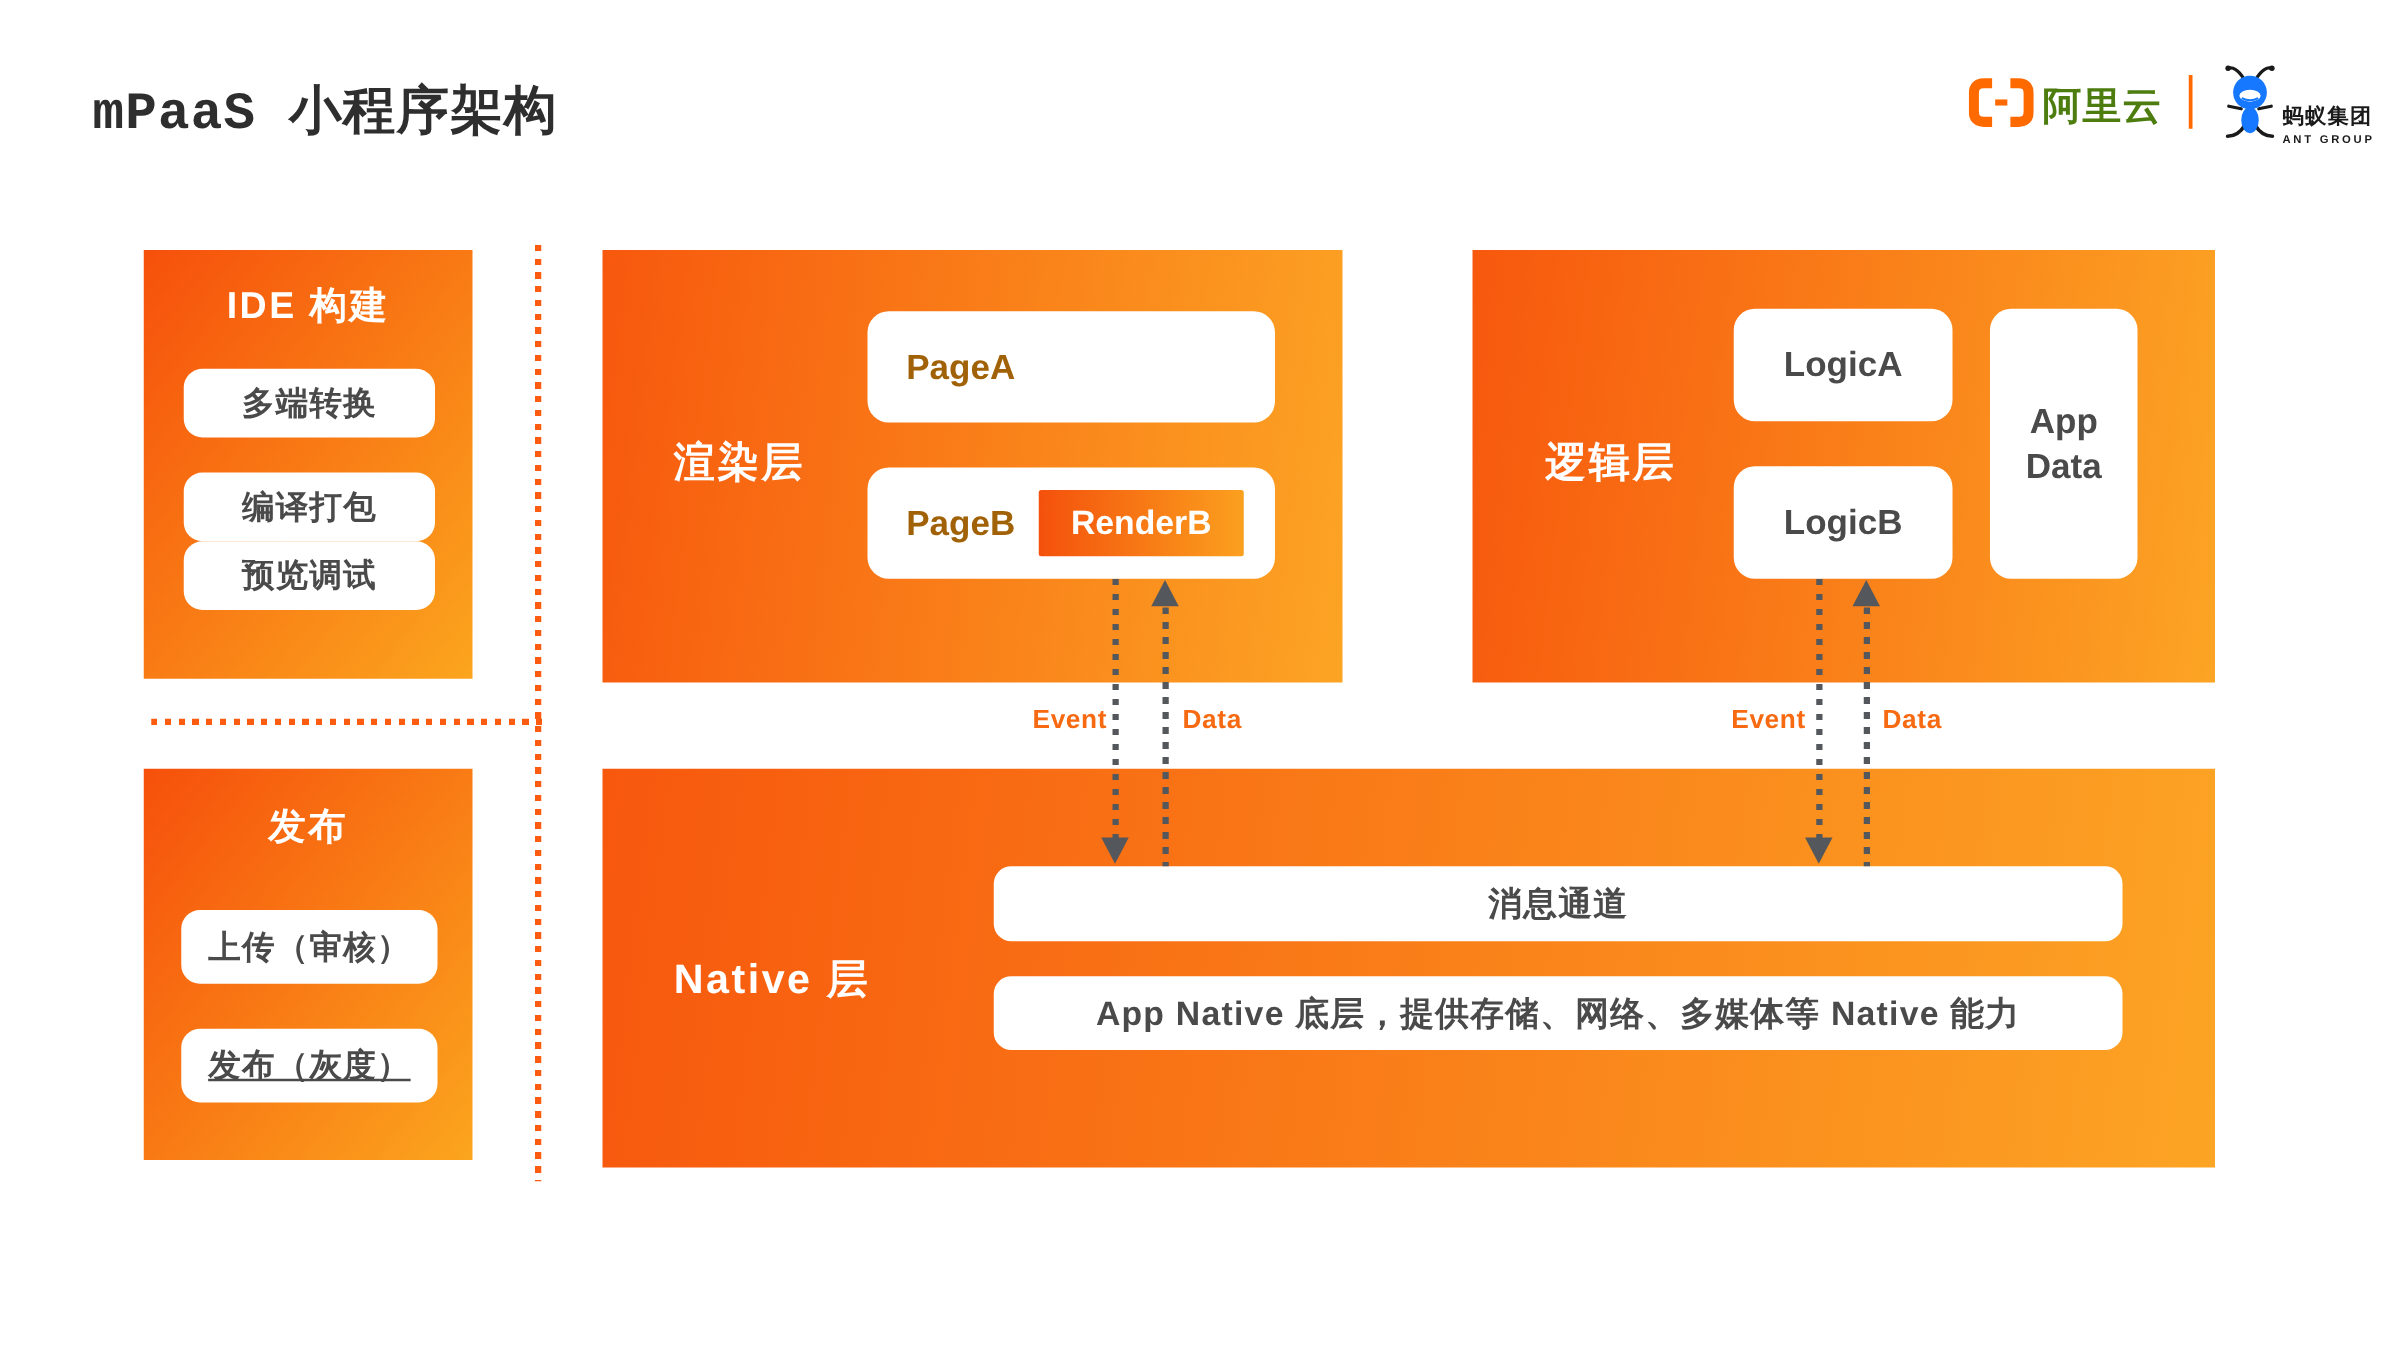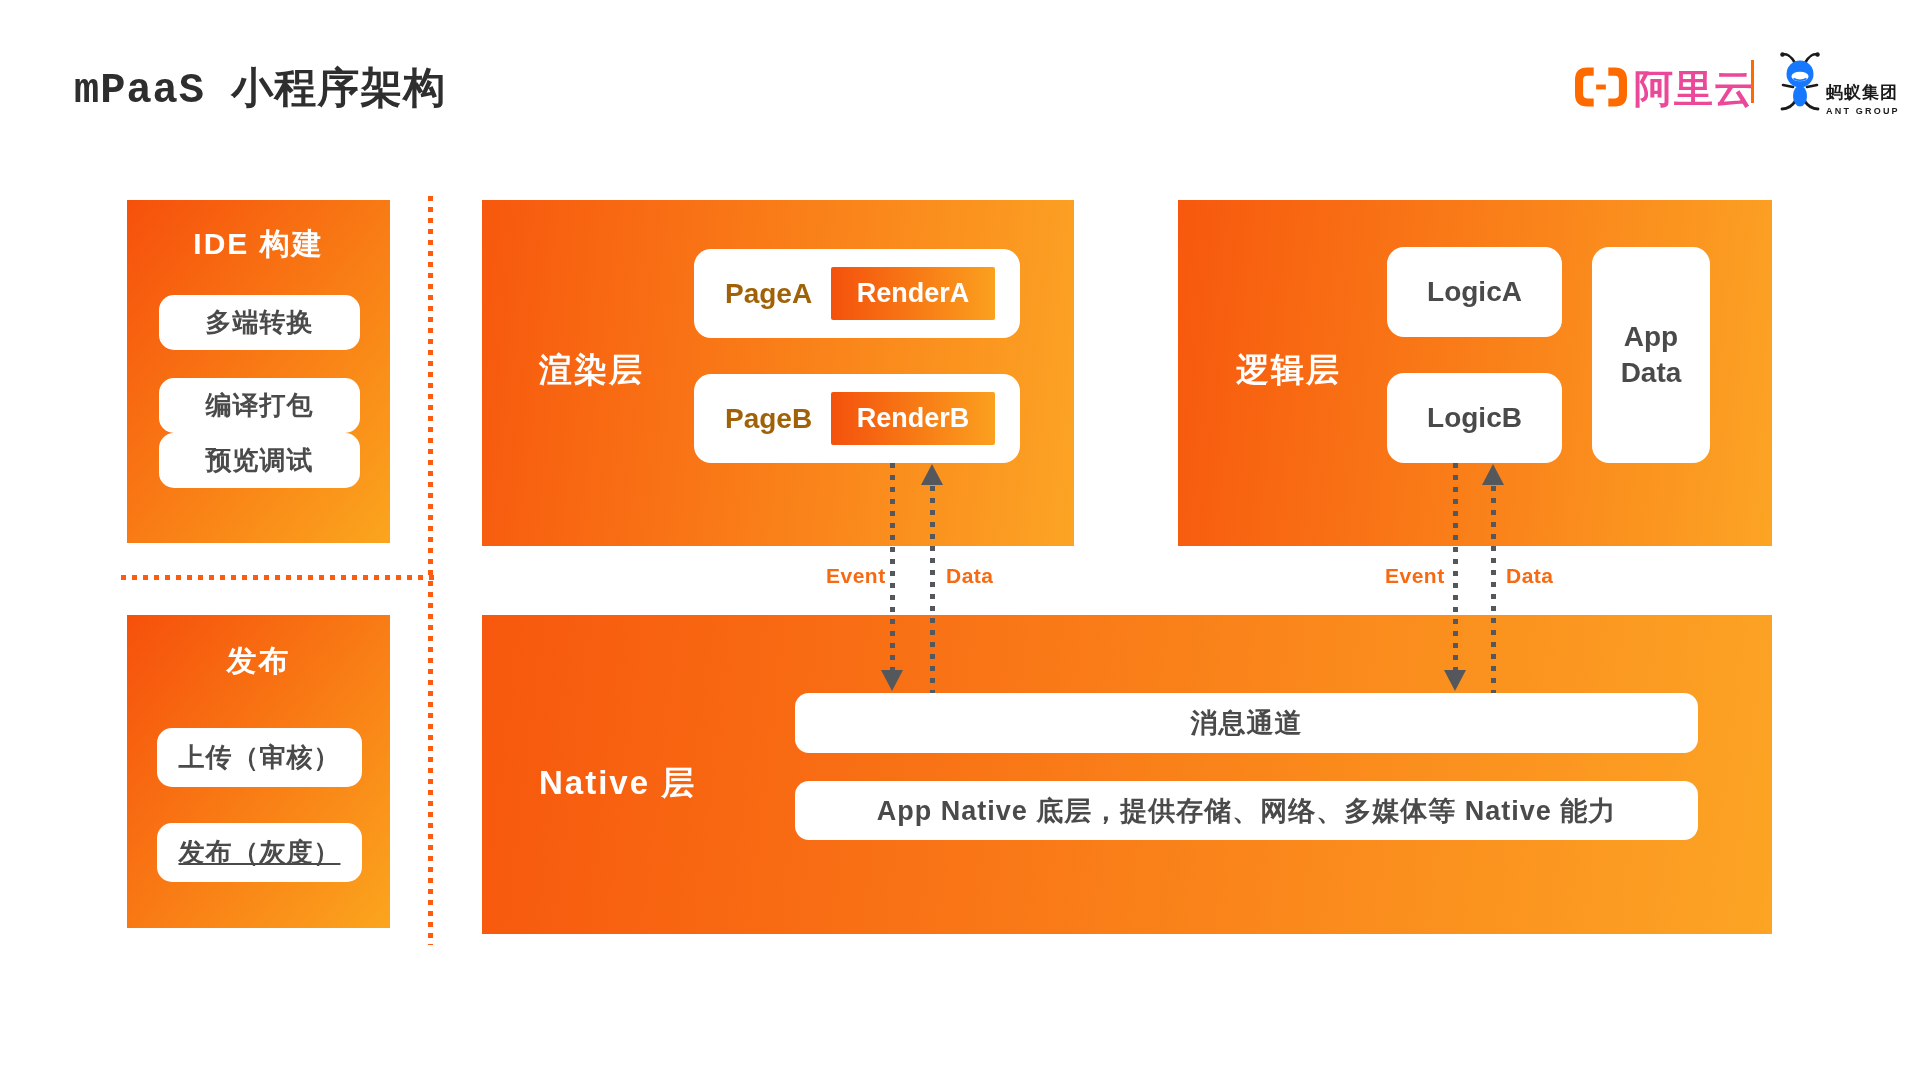--- a/index.html
+++ b/index.html
@@ -21,36 +21,36 @@
     font-size: 42px;
     font-weight: bold;
     color: #2e2e2e;
     letter-spacing: 1px;
     font-family: Liberation Mono, monospace;
   }
   .alicloud {
     position: absolute; left: 1575px; top: 62px;
     display: flex; align-items: center; gap: 7px;
   }
-  .alicloud-text { font-size: 39px; font-weight: bold; color: #ec4899; letter-spacing: 1px; }
+  .alicloud-text { font-size: 31px; font-weight: bold; color: #4d7c0f; letter-spacing: 1px; }
   .logo-divider {
     position: absolute; left: 1751px; top: 60px;
     width: 3px; height: 43px; background: #ff6a00;
   }
   .antgroup {
     position: absolute; left: 1780px; top: 50px;
     display: flex; align-items: center; gap: 6px;
   }
   .ant-text-stack { display: flex; flex-direction: column; justify-content: center; margin-top: 30px; }
   .ant-cn { font-size: 17px; font-weight: bold; color: #1a1a1a; letter-spacing: 1px; }
   .ant-en { font-size: 9px; font-weight: bold; color: #1a1a1a; letter-spacing: 2.2px; margin-top: 2px; }
 
   
   .grad-wide { background: linear-gradient(97deg, #f7580d 0%, #fca424 100%); }
-  .grad-side { background: linear-gradient(128deg, #f6500b 0%, #fba51e 100%); margin-left: 12px; }
+  .grad-side { background: linear-gradient(128deg, #f6500b 0%, #fba51e 100%); }
 
   .box { position: absolute; }
 
   .ide-box   { left: 115px; top: 200px; width: 263px; height: 343px; }
   .pub-box   { left: 115px; top: 615px; width: 263px; height: 313px; padding-left: 28px; }
   .render-box{ left: 482px; top: 200px; width: 592px; height: 346px; }
   .logic-box { left: 1178px; top: 200px; width: 594px; height: 346px; }
   .native-box{ left: 482px; top: 615px; width: 1290px; height: 319px; }
 
   .side-title {
@@ -236,21 +236,20 @@
   <div class="box grad-side pub-box">
     <div class="side-title">发布</div>
     <div class="pill pill-pub-0">上传（审核）</div>
     <div class="pill pill-pub-1">发布（灰度）</div>
   </div>
 
   <div class="box grad-wide render-box">
     <div class="layer-label">渲染层</div>
     <div class="page-card page-card-0">
       <div class="page-card-label">PageA</div>
-      <div class="render-btn">RenderA</div>
     </div>
     <div class="page-card page-card-1">
       <div class="page-card-label">PageB</div>
       <div class="render-btn">RenderB</div>
     </div>
   </div>
 
   <div class="box grad-wide logic-box">
     <div class="layer-label">逻辑层</div>
     <div class="logic-card logic-card-0">LogicA</div>

